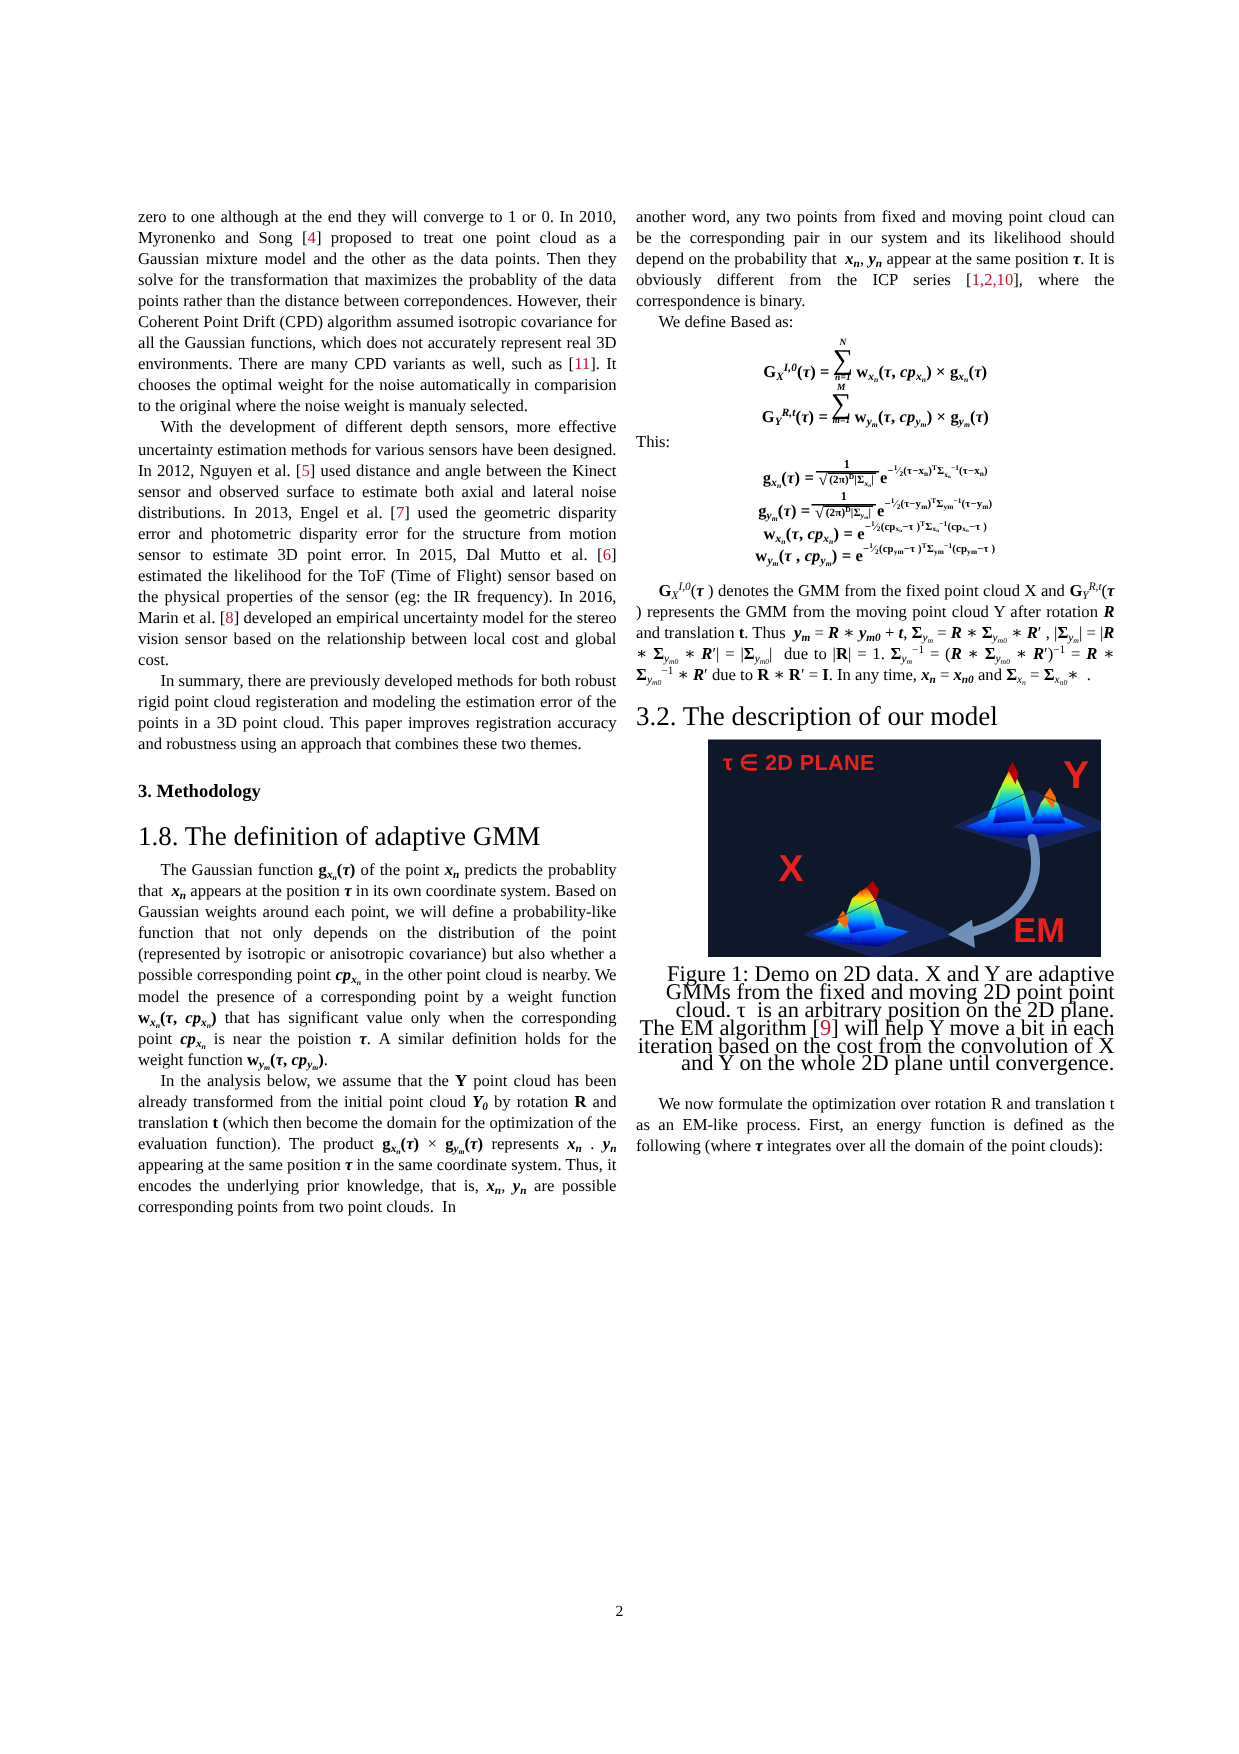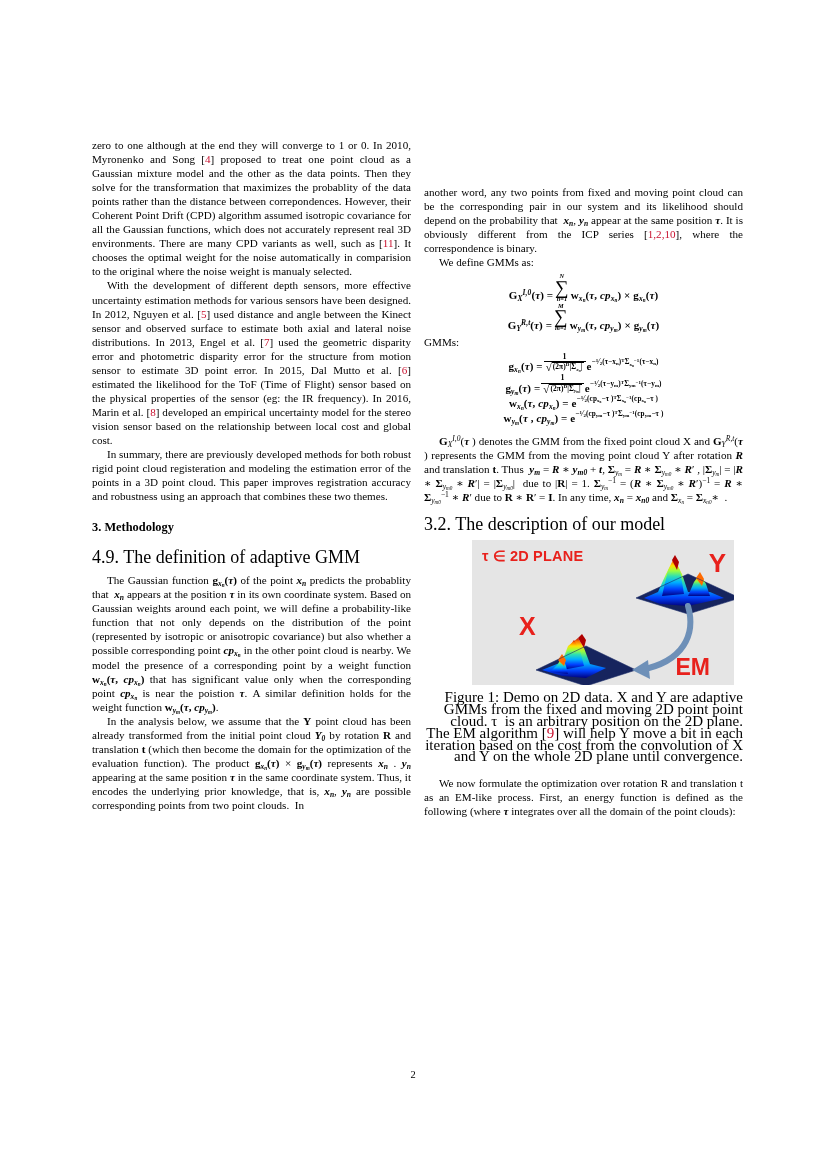--- a/index.html
+++ b/index.html
@@ -26,21 +26,21 @@
     position: absolute;
     top: 138px;
     width: 319px;
     font-size: 11.1px;
     line-height: 14.05px;
     text-align: justify;
     text-justify: inter-word;
     hyphens: none;
   }
   .col-left { left: 92px; }
-  .col-right { left: 424px; margin-top: 47px; }
+  .col-right { left: 424px; }
 
   p {
     margin: 0;
     text-indent: 15px;
     text-align: justify;
   }
   p.noindent { text-indent: 0; }
 
   h2.sec {
     font-size: 12.4px;
@@ -136,21 +136,21 @@
   figure.fig {
     margin: 9px 0 0 0;
     padding: 0;
     position: relative;
   }
   .figbox {
     position: relative;
     width: 262px;
     height: 145px;
     margin-left: 48px;
-    background: #e5e5e5;
+    background: #0f172a;
     overflow: hidden;
   }
   .fig-label {
     position: absolute;
     color: #e8211c;
     font-family: "Liberation Sans", sans-serif;
     font-weight: bold;
     line-height: 1;
     white-space: nowrap;
   }
@@ -188,34 +188,34 @@
   <div class="col col-left">
 
     <p class="noindent">zero to one although at the end they will converge to 1 or 0. In 2010, Myronenko and Song [<span class="cite">4</span>] proposed to treat one point cloud as a Gaussian mixture model and the other as the data points. Then they solve for the transformation that maximizes the probablity of the data points rather than the distance between correpondences. However, their Coherent Point Drift (CPD) algorithm assumed isotropic covariance for all the Gaussian functions, which does not accurately represent real 3D environments. There are many CPD variants as well, such as [<span class="cite">11</span>]. It chooses the optimal weight for the noise automatically in comparision to the original where the noise weight is manualy selected.</p>
 
     <p>With the development of different depth sensors, more effective uncertainty estimation methods for various sensors have been designed. In 2012, Nguyen et al. [<span class="cite">5</span>] used distance and angle between the Kinect sensor and observed surface to estimate both axial and lateral noise distributions. In 2013, Engel et al. [<span class="cite">7</span>] used the geometric disparity error and photometric disparity error for the structure from motion sensor to estimate 3D point error. In 2015, Dal Mutto et al. [<span class="cite">6</span>] estimated the likelihood for the ToF (Time of Flight) sensor based on the physical properties of the sensor (eg: the IR frequency). In 2016, Marin et al. [<span class="cite">8</span>] developed an empirical uncertainty model for the stereo vision sensor based on the relationship between local cost and global cost.</p>
 
     <p>In summary, there are previously developed methods for both robust rigid point cloud registeration and modeling the estimation error of the points in a 3D point cloud. This paper improves registration accuracy and robustness using an approach that combines these two themes.</p>
 
     <h2 class="sec">3. Methodology</h2>
 
-    <h3 class="subsec">4.9. The definition of adaptive GMM</h3>
+    <h3 class="subsec">1.8. The definition of adaptive GMM</h3>
 
     <p>The Gaussian function <span class="mb">g<sub class="mi">x<sub>n</sub></sub></span><span class="mb">(<span class="mi">τ</span>)</span> of the point <span class="mbi">x<sub>n</sub></span> predicts the probablity that&nbsp; <span class="mbi">x<sub>n</sub></span> appears at the position <span class="mb mi">τ</span> in its own coordinate system. Based on Gaussian weights around each point, we will define a probability-like function that not only depends on the distribution of the point (represented by isotropic or anisotropic covariance) but also whether a possible corresponding point <span class="mbi">cp<sub>x<sub>n</sub></sub></span> in the other point cloud is nearby. We model the presence of a corresponding point by a weight function <span class="mb">w<sub class="mi">x<sub>n</sub></sub>(<span class="mi">τ</span>, <span class="mbi">cp<sub>x<sub>n</sub></sub></span>)</span> that has significant value only when the corresponding point <span class="mbi">cp<sub>x<sub>n</sub></sub></span> is near the poistion <span class="mb mi">τ</span>. A similar definition holds for the weight function <span class="mb">w<sub class="mi">y<sub>m</sub></sub>(<span class="mi">τ</span>, <span class="mbi">cp<sub>y<sub>m</sub></sub></span>)</span>.</p>
 
     <p>In the analysis below, we assume that the <span class="mb">Y</span> point cloud has been already transformed from the initial point cloud <span class="mbi">Y<sub>0</sub></span> by rotation <span class="mb">R</span> and translation <span class="mb">t</span> (which then become the domain for the optimization of the evaluation function). The product <span class="mb">g<sub class="mi">x<sub>n</sub></sub>(<span class="mi">τ</span>)</span> × <span class="mb">g<sub class="mi">y<sub>m</sub></sub>(<span class="mi">τ</span>)</span> represents <span class="mbi">x<sub>n</sub></span> . <span class="mbi">y<sub>n</sub></span> appearing at the same position <span class="mb mi">τ</span> in the same coordinate system. Thus, it encodes the underlying prior knowledge, that is, <span class="mbi">x<sub>n</sub></span>, <span class="mbi">y<sub>n</sub></span> are possible corresponding points from two point clouds.&nbsp; In</p>
 
   </div>
 
   <div class="col col-right">
 
     <p class="noindent">another word, any two points from fixed and moving point cloud can be the corresponding pair in our system and its likelihood should depend on the probability that&nbsp; <span class="mbi">x<sub>n</sub></span>, <span class="mbi">y<sub>n</sub></span> appear at the same position <span class="mb mi">τ</span>. It is obviously different from the ICP series [<span class="cite">1,2,10</span>], where the correspondence is binary.</p>
 
 
-    <p>We define GMMs as:</p>
+    <p>We define Based as:</p>
 
     <div class="matheq">
 
       <div class="eqline eqrow">
         <span><span class="mb">G</span><sub class="mi">X</sub><sup class="mi">I,0</sup>(<span class="mi">τ</span>) =</span>
         <span class="sumwrap">
           <span class="lim">N</span>
             <span class="sig">∑</span>
             <span class="lim">n=1</span>
         </span>
@@ -227,21 +227,21 @@
         <span class="sumwrap">
           <span class="lim">M</span>
             <span class="sig">∑</span>
             <span class="lim">m=1</span>
         </span>
         <span><span class="mb">w</span><sub class="mi">y<sub>m</sub></sub>(<span class="mi">τ</span>, <span class="mbi">cp</span><sub class="mi">y<sub>m</sub></sub>) × <span class="mb">g</span><sub class="mi">y<sub>m</sub></sub>(<span class="mi">τ</span>)</span>
       </div>
 
     </div>
 
-    <p class="where">GMMs:</p>
+    <p class="where">This:</p>
 
     <div class="matheq">
 
       <div class="eqline eqrow">
         <span><span class="mb">g</span><sub class="mi">x<sub>n</sub></sub>(<span class="mi">τ</span>) =</span>
         <span class="frac">
           <span class="num">1</span>
           <span class="den">
             <span class="sqrt">
                 <span class="radix">√</span>

